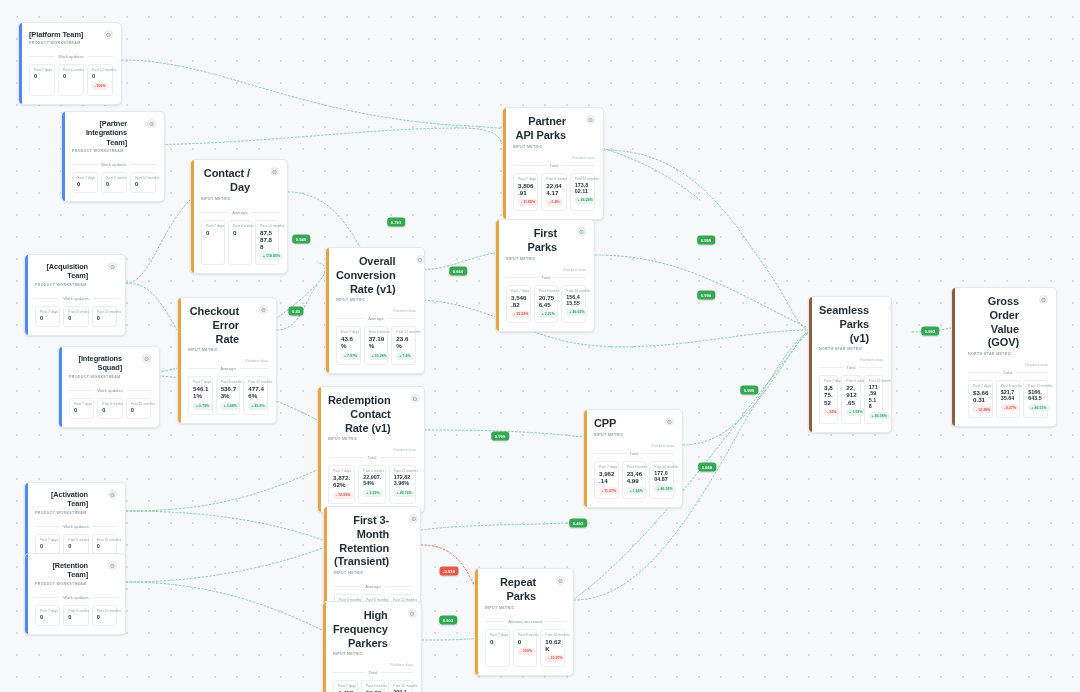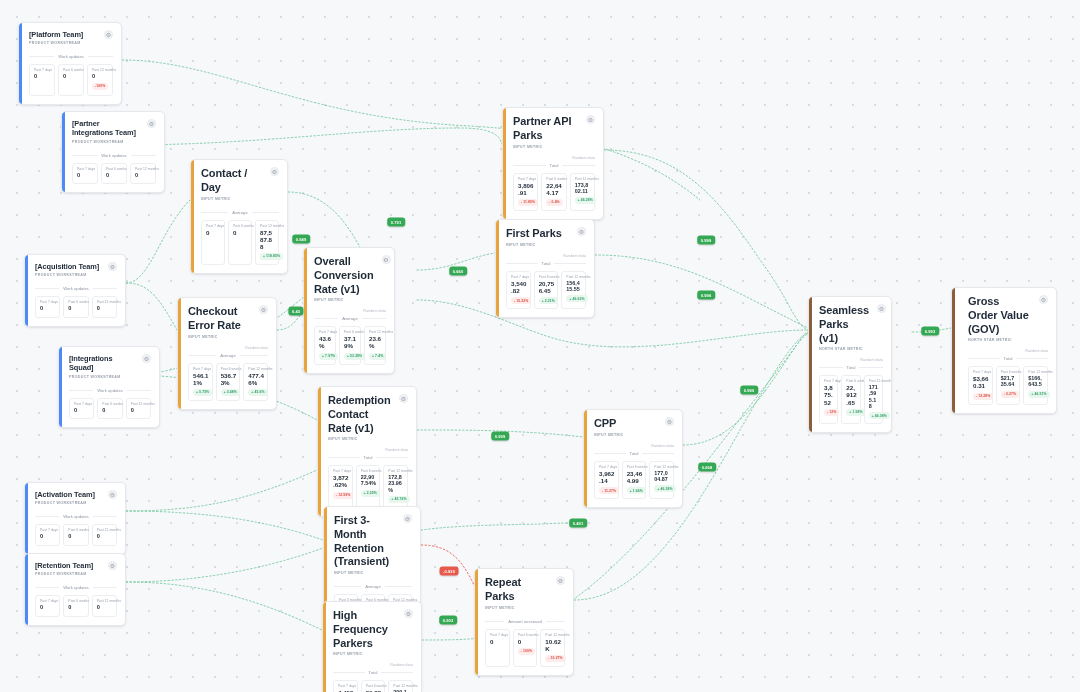--- a/index.html
+++ b/index.html
@@ -27,21 +27,21 @@
     border-radius: 5px;
     box-shadow: 0 1px 3px rgba(16,24,40,0.07), 0 1px 1px rgba(16,24,40,0.04);
     overflow: hidden;
     display: flex;
     flex-direction: column;
   }
   .node .accent {
     position: absolute; left: 0; top: 0; bottom: 0; width: 3px;
   }
   .node-inner { padding: 7px 8px 8px 10px; flex: 1; display: flex; flex-direction: column; }
-  .node-head { display: flex; align-items: flex-start; justify-content: space-between; gap: 8px; }
+  .node-head { display: flex; align-items: flex-start; justify-content: space-between; gap: 20px; text-align: right; }
   .node-title {
     font-size: 7.4px; font-weight: bold; color: #1f2a37; line-height: 1.25;
     letter-spacing: -0.1px;
   }
   .node-title.big { font-size: 11px; }
   .gear {
     flex: 0 0 auto; width: 9px; height: 9px; border-radius: 50%;
     background: #f2f3f5; border: 1px solid #e6e8ec;
     display: flex; align-items: center; justify-content: center;
     color: #9aa2ae; font-size: 6px; line-height: 1; cursor: pointer;
@@ -364,21 +364,21 @@
               <div class="badge up">+ 3.48%</div>
             </div>
             <div class="cell">
               <div class="cell-label">Past 12 months</div>
               <div class="cell-value">477.46%</div>
               <div class="badge up">+ 45.6%</div>
             </div>
           </div>
         </div>
       </div>
-      <div class="node" style="left: 303px; top: 247px; width: 92px; min-height: 84px;">
+      <div class="node" style="left: 325px; top: 247px; width: 100px; min-height: 84px;">
         <div class="accent" style="background: rgb(232, 163, 61);"></div>
         <div class="node-inner">
           <div class="node-head">
             <div class="node-title big">Overall Conversion Rate (v1)</div>
             <div class="gear">⚙</div>
           </div>
           <div class="node-sub">INPUT METRIC</div>
           <div class="random-data">Random data</div>
           <div class="agg-row">
             <div class="line"></div>
@@ -397,21 +397,21 @@
               <div class="badge up">+ 53.28%</div>
             </div>
             <div class="cell">
               <div class="cell-label">Past 12 months</div>
               <div class="cell-value">23.6%</div>
               <div class="badge up">+ 7.4%</div>
             </div>
           </div>
         </div>
       </div>
-      <div class="node" style="left: 317px; top: 386px; width: 100px; min-height: 84px;">
+      <div class="node" style="left: 317px; top: 386px; width: 108px; min-height: 84px;">
         <div class="accent" style="background: rgb(232, 163, 61);"></div>
         <div class="node-inner">
           <div class="node-head">
             <div class="node-title big">Redemption Contact Rate (v1)</div>
             <div class="gear">⚙</div>
           </div>
           <div class="node-sub">INPUT METRIC</div>
           <div class="random-data">Random data</div>
           <div class="agg-row">
             <div class="line"></div>

